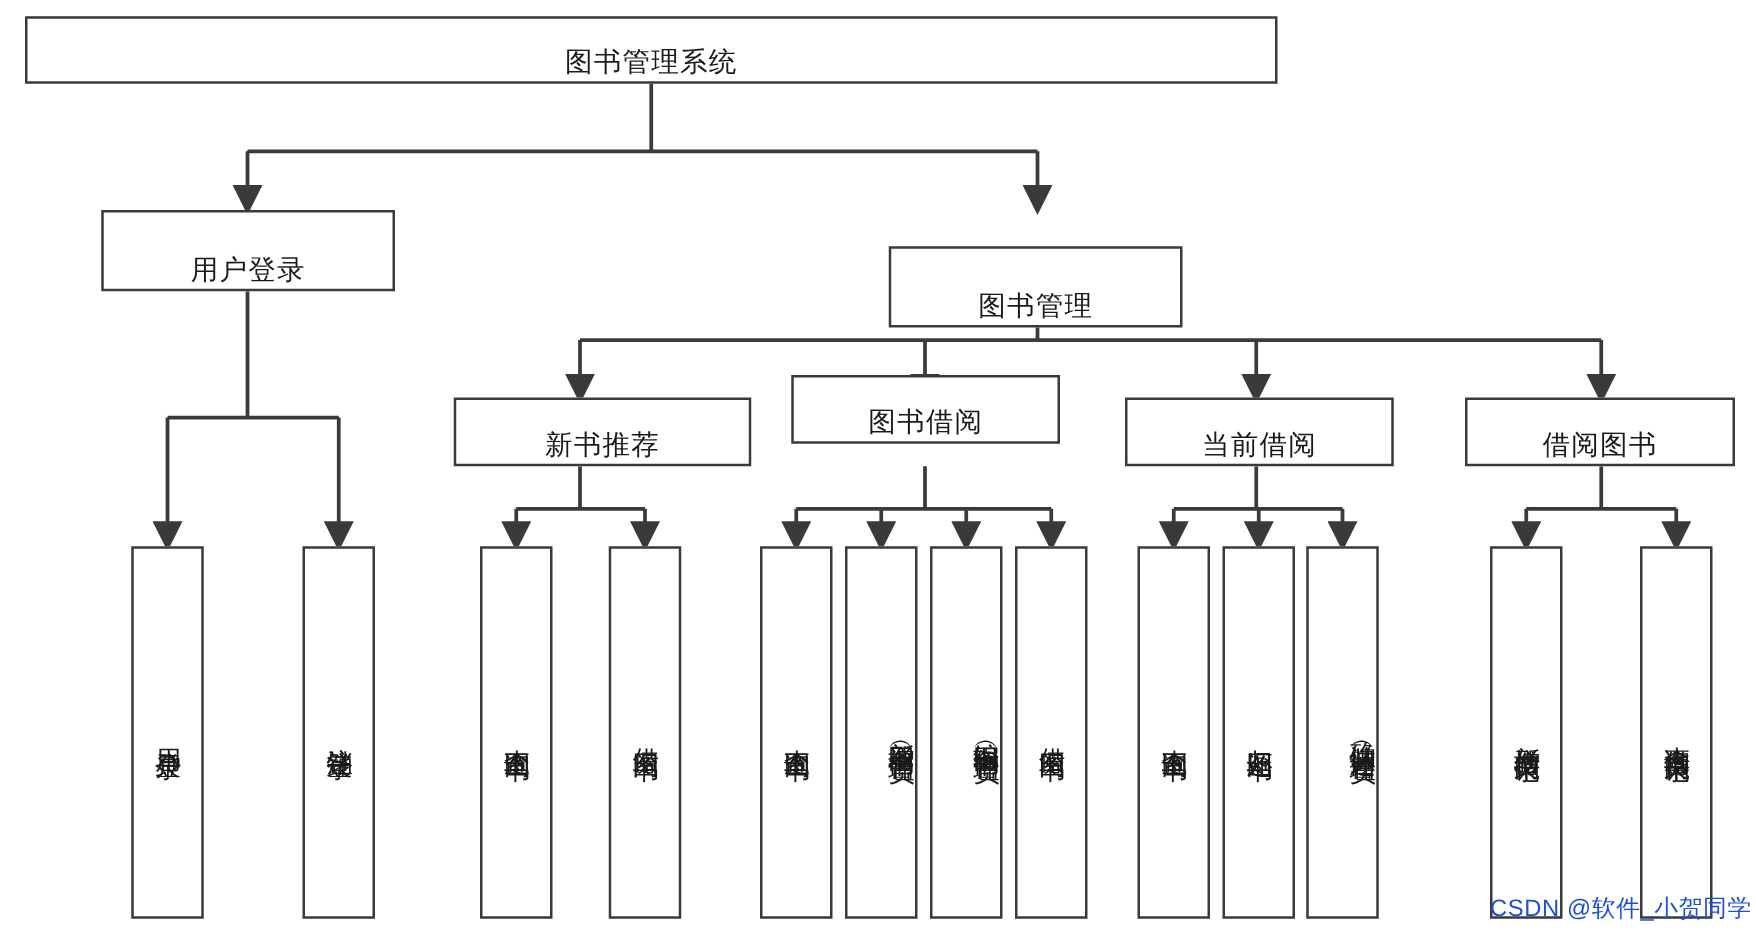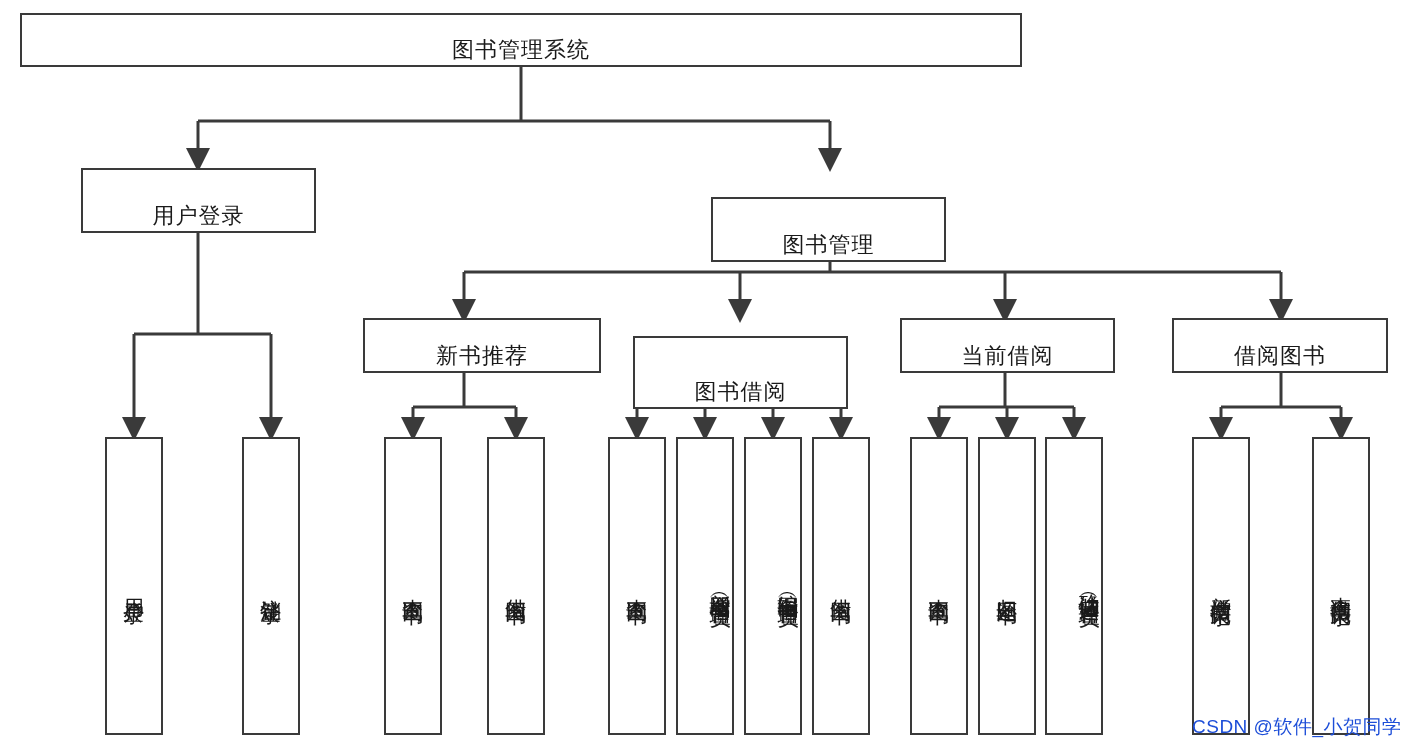--- a/index.html
+++ b/index.html
@@ -126,21 +126,21 @@
   <div class="node h" style="left:81px; top:168px; width:235px; height:65px;">
     <span>用户登录</span>
   </div>
   <div class="node h" style="left:711px; top:168px; width:235px; height:65px;margin-top:29px;">
     <span>图书管理</span>
   </div>
 
   <div class="node h" style="left:363px; top:318px; width:238px; height:55px;">
     <span>新书推荐</span>
   </div>
-  <div class="node h" style="left:633px; top:336px; width:215px; height:73px;">
+  <div class="node h" style="left:633px; top:300px; width:215px; height:55px;">
     <span>图书借阅</span>
   </div>
   <div class="node h" style="left:900px; top:318px; width:215px; height:55px;">
     <span>当前借阅</span>
   </div>
   <div class="node h" style="left:1172px; top:318px; width:216px; height:55px;">
     <span>借阅图书</span>
   </div>
 
   <div class="node v mid" style="left:105px; top:437px; width:58px; height:298px;">

